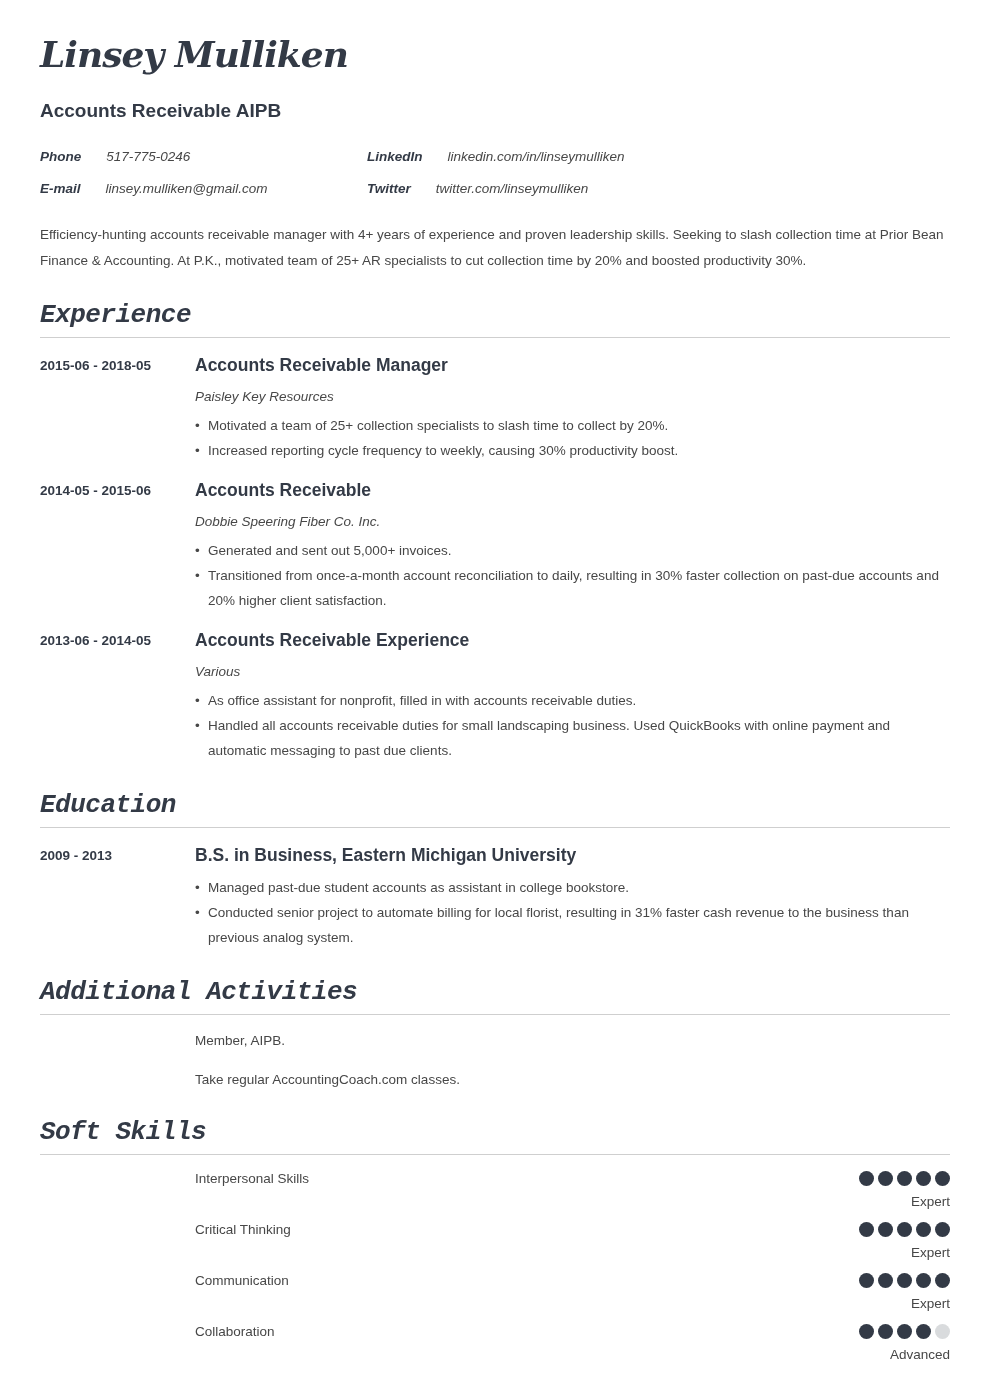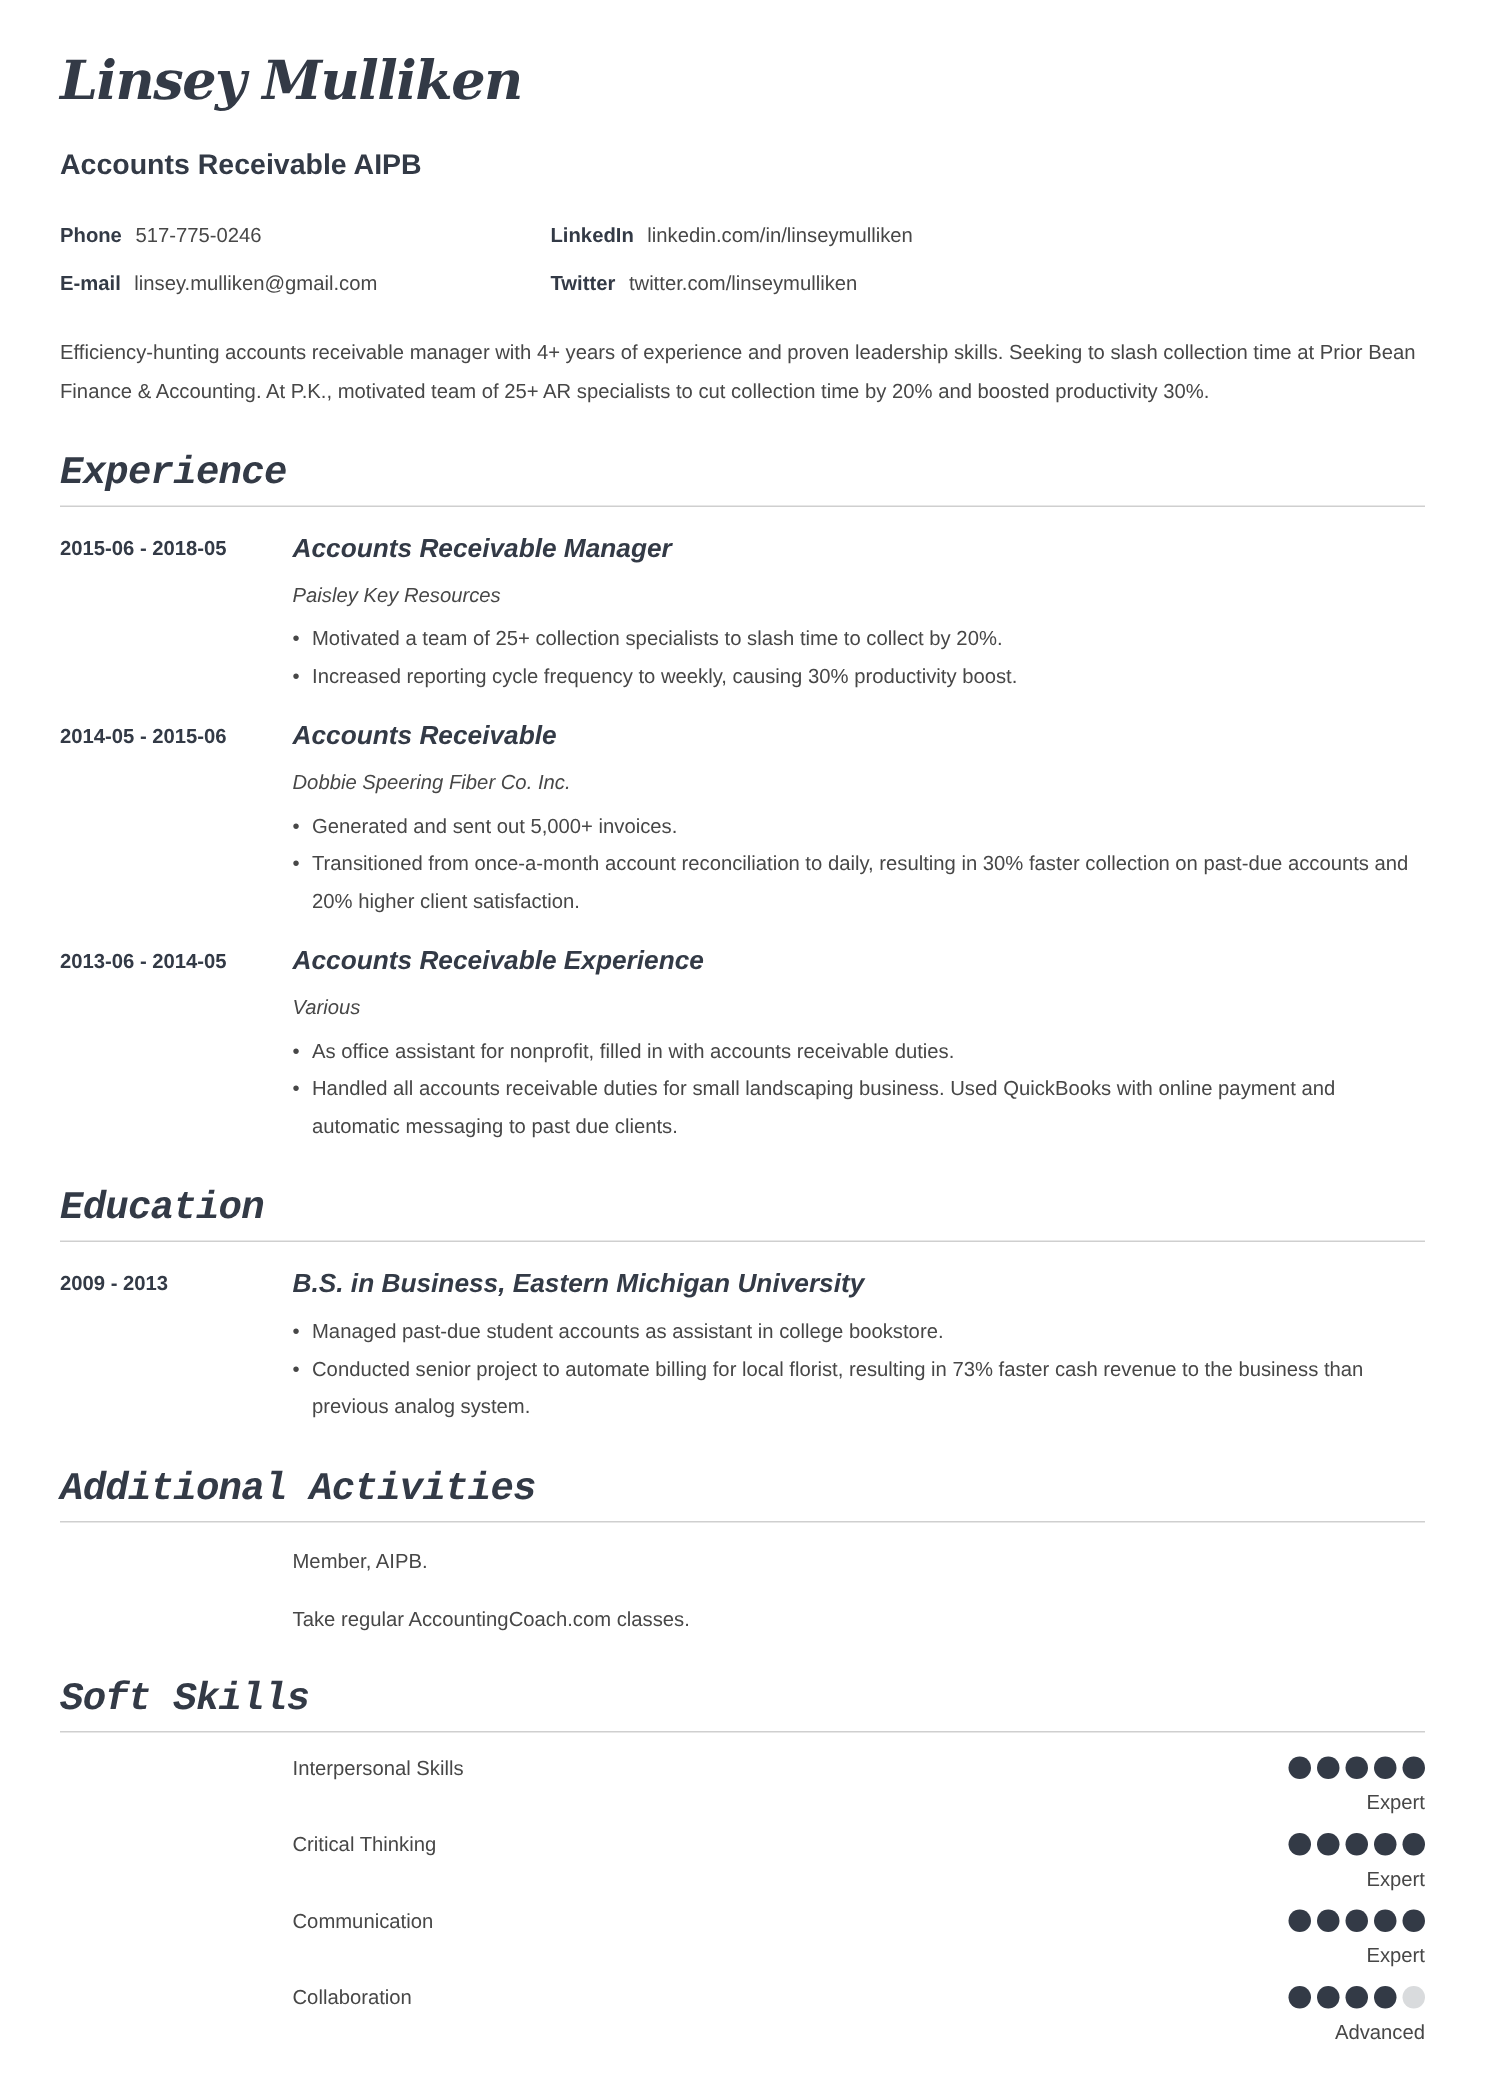--- a/index.html
+++ b/index.html
@@ -19,34 +19,34 @@
   
   .name{
     font-family:"DejaVu Serif",serif;font-style:italic;font-weight:bold;
     font-size:36px;line-height:1.15;color:var(--accent);letter-spacing:-1px;
   }
   .job-title{font-size:19px;font-weight:bold;color:var(--accent);margin-top:25px;}
   .contact{
     display:grid;grid-template-columns:327px 1fr;row-gap:17px;
     margin-top:27px;font-size:13.5px;
   }
-  .contact-item{display:flex;gap:9px;align-items:flex-end;}
+  .contact-item{display:flex;gap:25px;align-items:flex-end;font-style:italic;}
   .contact-label{font-weight:bold;color:var(--accent);}
   .summary{margin-top:26px;font-size:13.5px;line-height:25.5px;max-width:912px;}
 
   
   .section-heading{
     font-family:Liberation Mono, monospace;font-style:italic;font-weight:bold;
     font-size:26px;color:var(--accent);letter-spacing:-0.5px;margin-top:27px;
   }
   .section-rule{border:none;border-top:1px solid var(--rule);margin:7px 0 0 0;}
 
   .entry{display:grid;grid-template-columns:155px 1fr;margin-top:17px;}
   .entry-dates{font-size:13.5px;font-weight:bold;color:var(--accent);padding-top:3px;}
-  .entry-title{font-size:17.5px;font-weight:bold;color:var(--accent);line-height:1.2;font-style:italic;}
+  .entry-title{font-size:17.5px;font-weight:bold;color:var(--accent);line-height:1.2;}
   .entry-subtitle{font-size:13.5px;font-style:italic;margin-top:13px;}
   .bullets{list-style:none;margin:9px 0 0 0;padding:0;font-size:13.5px;line-height:25px;}
   .bullets li{padding-left:13px;position:relative;}
   .bullets li::before{content:"\2022";position:absolute;left:0;top:0;color:var(--body);}
 
   .indent-block{padding-left:155px;margin-top:17px;font-size:13.5px;}
   .indent-block .activity-line{margin:0 0 20px 0;line-height:1.4;}
 
   
   .skills{padding-left:155px;margin-top:16px;}
@@ -128,21 +128,21 @@
 
   <div class="section-heading">Education</div>
   <hr class="section-rule">
 
   <div class="entry">
     <div class="entry-dates">2009 - 2013</div>
     <div>
       <div class="entry-title">B.S. in Business, Eastern Michigan University</div>
       <ul class="bullets">
         <li>Managed past-due student accounts as assistant in college bookstore.</li>
-        <li>Conducted senior project to automate billing for local florist, resulting in 73% faster cash revenue to the business than previous analog system.</li>
+        <li>Conducted senior project to automate billing for local florist, resulting in 31% faster cash revenue to the business than previous analog system.</li>
       </ul>
     </div>
   </div>
 
   <div class="section-heading">Additional Activities</div>
   <hr class="section-rule">
 
   <div class="indent-block">
     <p class="activity-line">Member, AIPB.</p>
     <p class="activity-line">Take regular AccountingCoach.com classes.</p>

